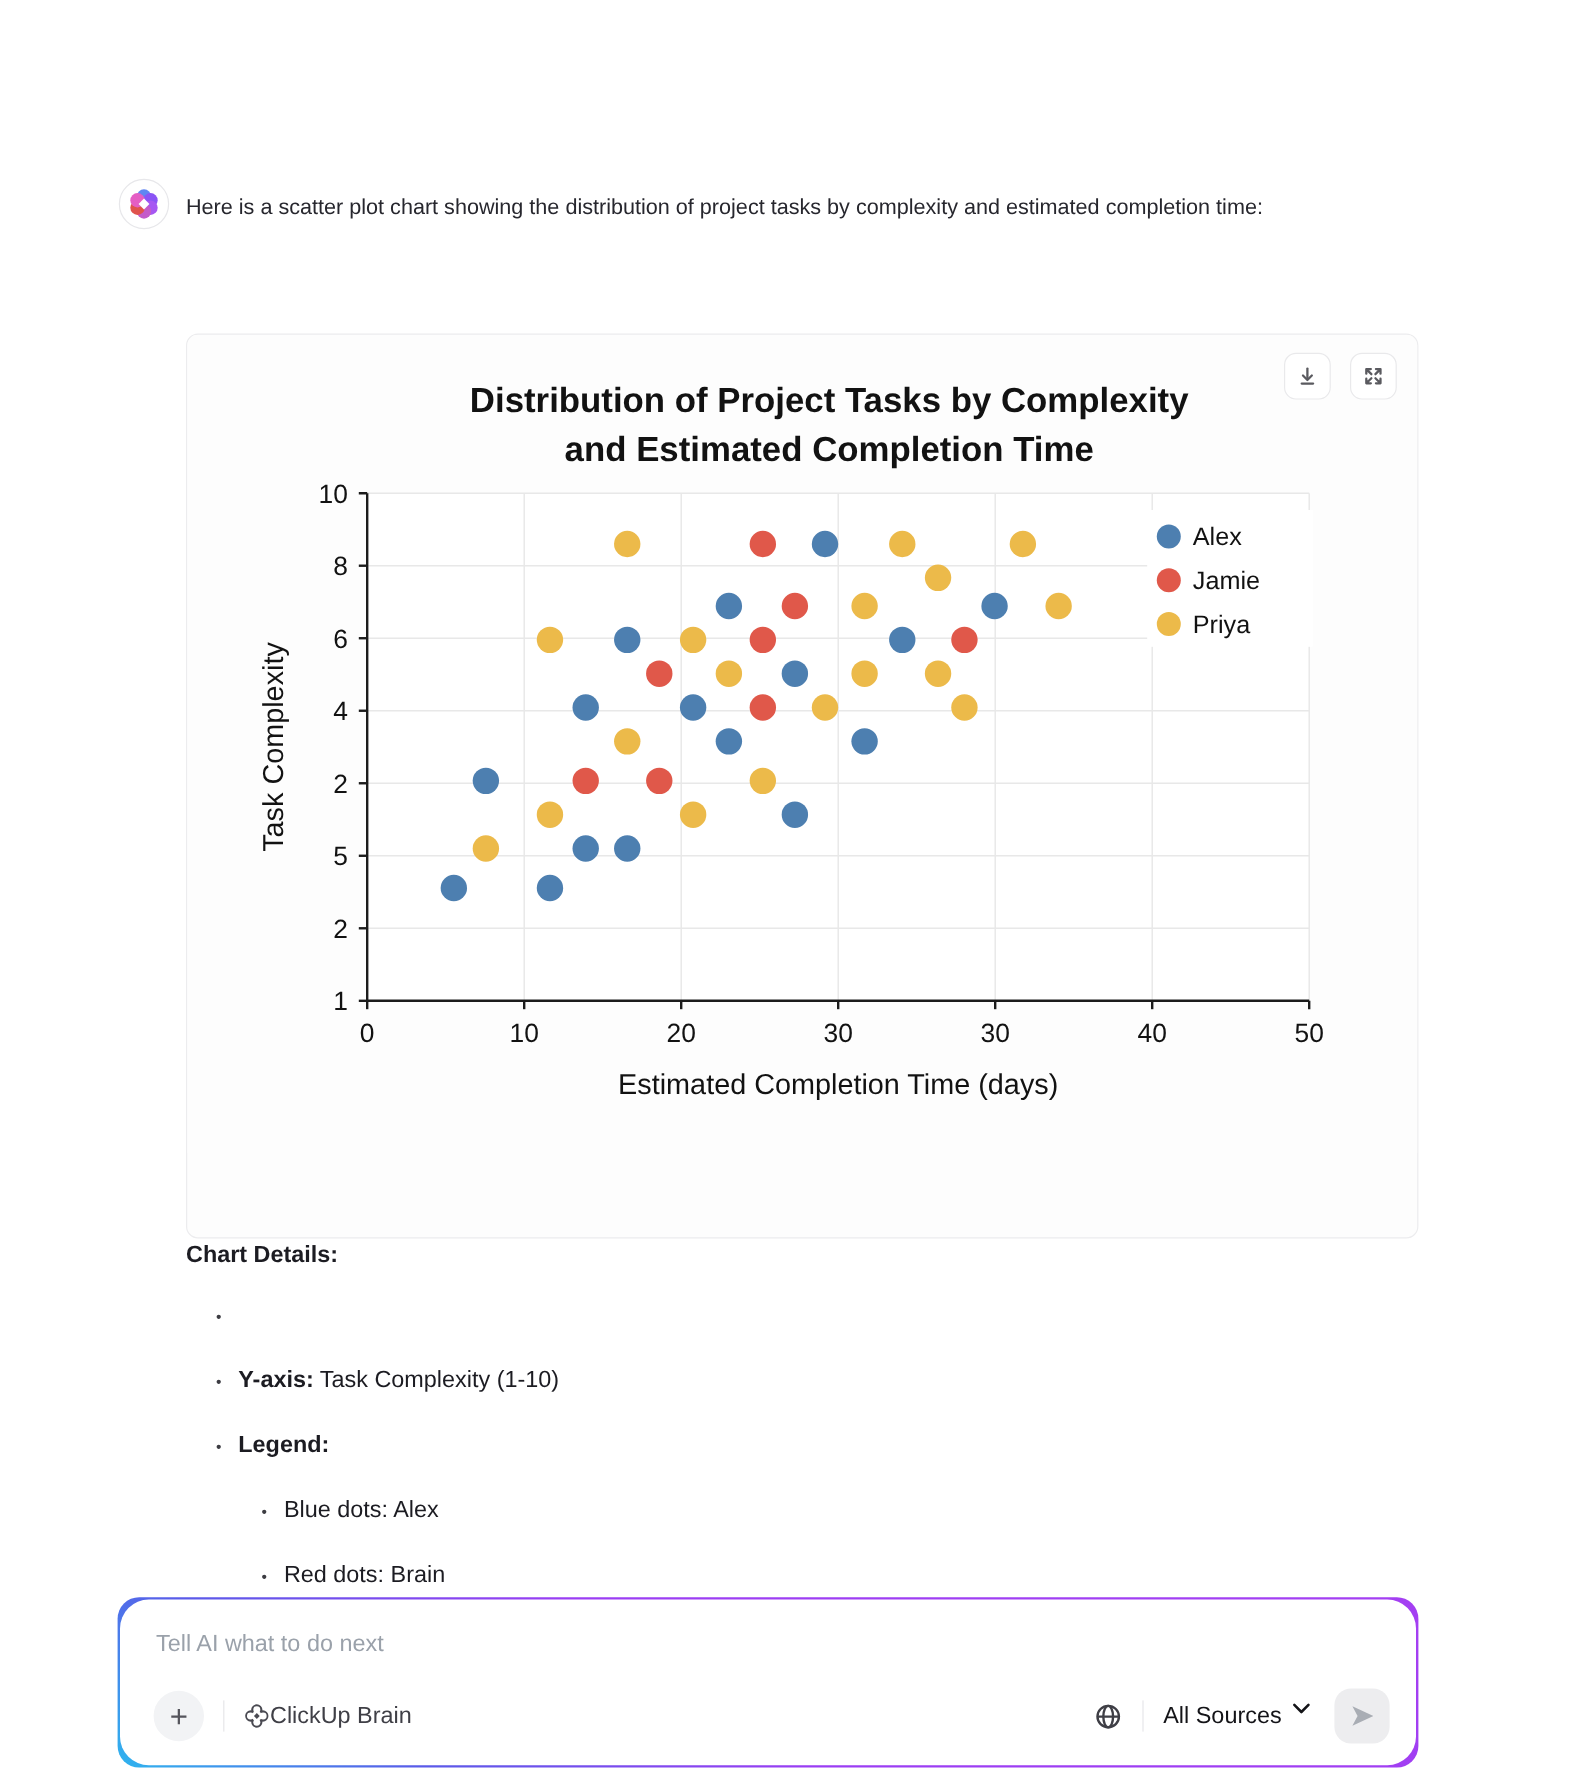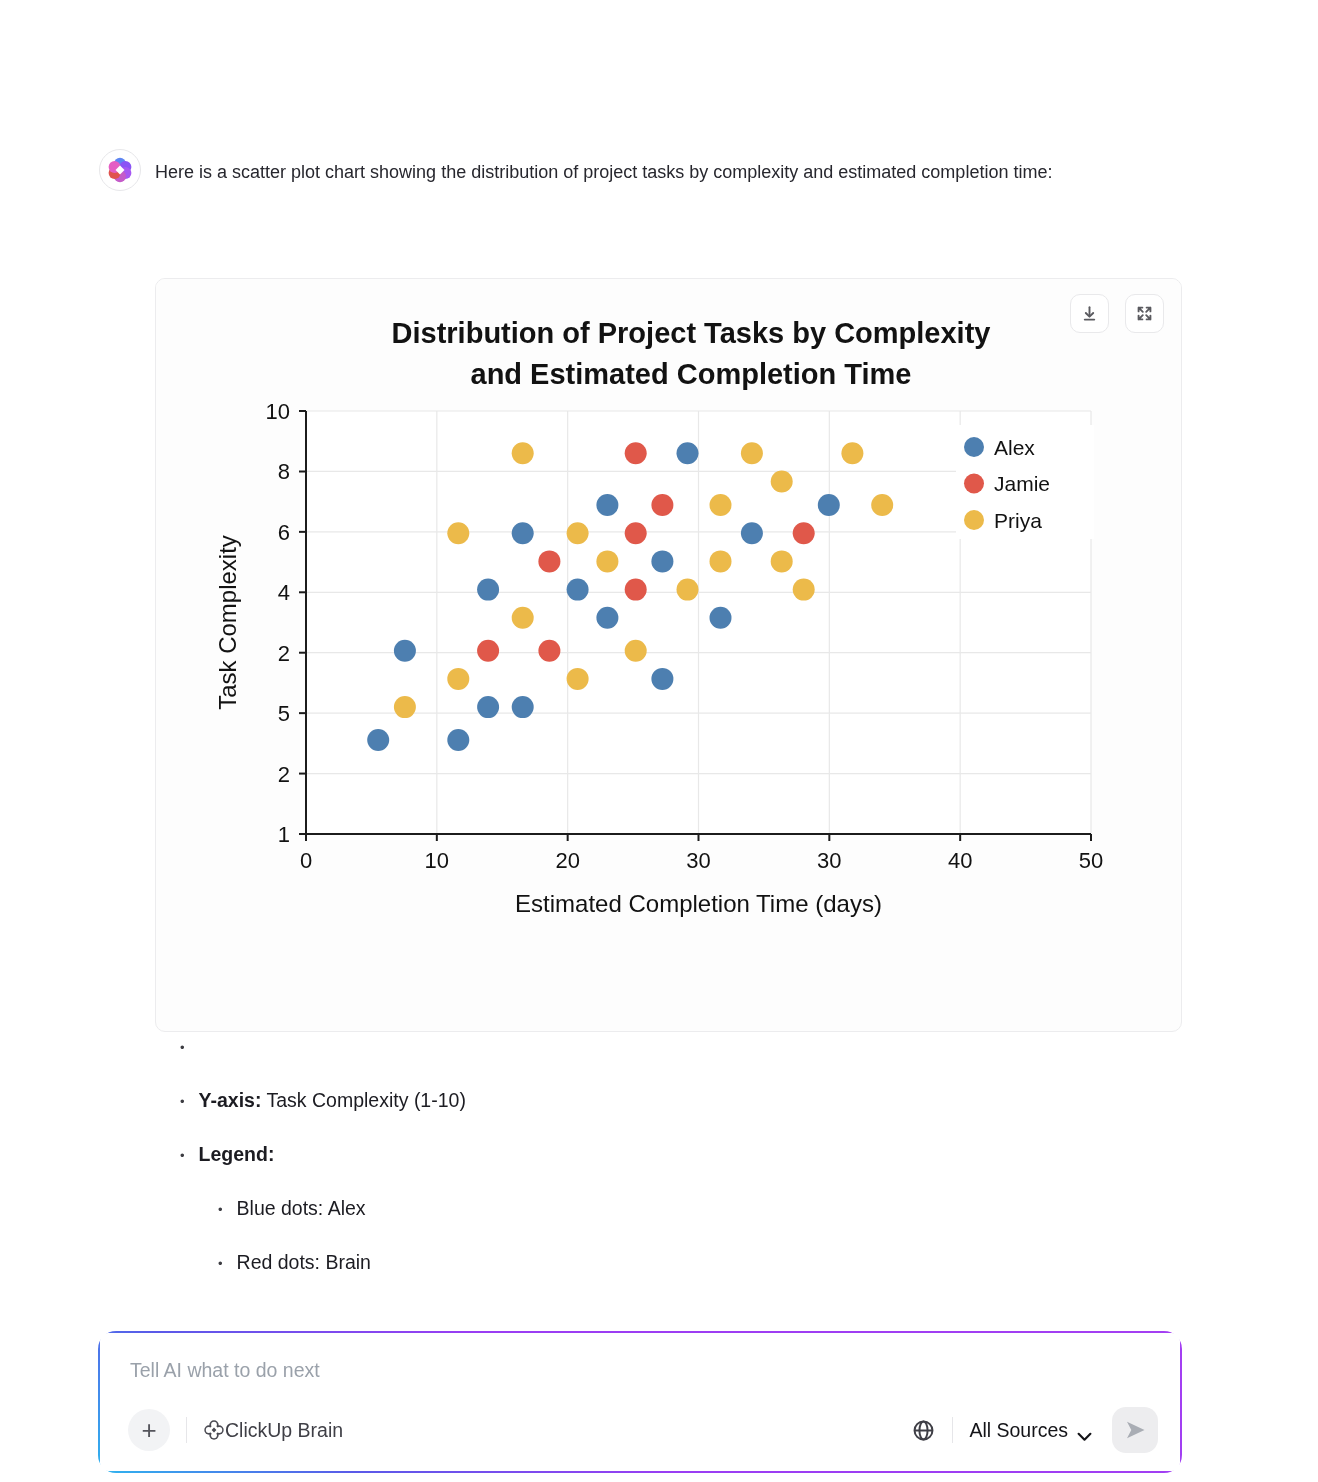--- a/index.html
+++ b/index.html
@@ -49,41 +49,41 @@
   .details b { font-weight:700; }
 
   
   .composer-wrap {
     position:absolute; left:98px; top:1331px; width:1084px; height:142px;
     border-radius:18px; padding:2px;
     background:linear-gradient(215deg,#a43ff2 0%,#9a3df3 55%,#5a5ae8 80%,#2fb4ee 100%);
   }
   .composer {
     position:relative; width:100%; height:100%;
-    background:#ffffff; border-radius:8px;
+    background:#ffffff; border-radius:24px;
   }
   .composer .placeholder {
     position:absolute; left:30px; top:26px;
     font-size:19.5px; color:#9aa1aa;
   }
   .composer .bottom-row {
     position:absolute; left:28px; right:22px; bottom:18px; height:46px;
     display:flex; align-items:center;
   }
   .plus-btn {
     width:42px; height:42px; border-radius:50%; background:#f2f3f5;
     display:flex; align-items:center; justify-content:center;
     font-size:26px; font-weight:300; color:#55555c; cursor:pointer;
   }
   .vdiv { width:1px; height:26px; background:#e6e6e9; margin:0 16px; }
   .brain-chip { display:flex; align-items:center; cursor:pointer;text-align:right; }
   .brain-chip .lbl { font-size:19.5px; color:#3f3f46; }
   .right-group { margin-left:auto; display:flex; align-items:center; }
   .globe-btn { display:flex; align-items:center; cursor:pointer; }
-  .sources { display:flex; align-items:flex-end; gap:9px; cursor:pointer; margin-right:20px; }
+  .sources { display:flex; align-items:flex-start; gap:9px; cursor:pointer; margin-right:20px; }
   .sources .lbl { font-size:19.5px; font-weight:500; color:#141418; }
   .send-btn {
     width:46px; height:46px; border-radius:14px; background:#ededef;
     display:flex; align-items:center; justify-content:center; cursor:pointer;
   }
 </style>
 </head>
 <body>
 
 <div class="page">
@@ -231,20 +231,21 @@
       <svg width="19" height="19" viewBox="0 0 18 18" fill="none" stroke="#5a5a5f" stroke-width="1.8" stroke-linecap="round" stroke-linejoin="round">
         <path d="M10.6 7.4 14.6 3.4 M11 3.4h3.6V7"></path>
         <path d="M7.4 10.6 3.4 14.6 M3.4 11v3.6H7"></path>
         <path d="M7.4 7.4 3.4 3.4 M7 3.4H3.4V7"></path>
         <path d="M10.6 10.6 14.6 14.6 M14.6 11v3.6H11"></path>
       </svg>
     </div>
   </div>
 
   <div class="details">
+    <div class="heading">Chart Details:</div>
     <div class="li l1">
       <span class="dot">•</span>
     </div>
     <div class="li l1">
       <span class="dot">•</span>
       <span><b>Y-axis:</b><span> Task Complexity (1-10)</span></span>
     </div>
     <div class="li l1">
       <span class="dot">•</span>
       <span><b>Legend:</b><span></span></span>

